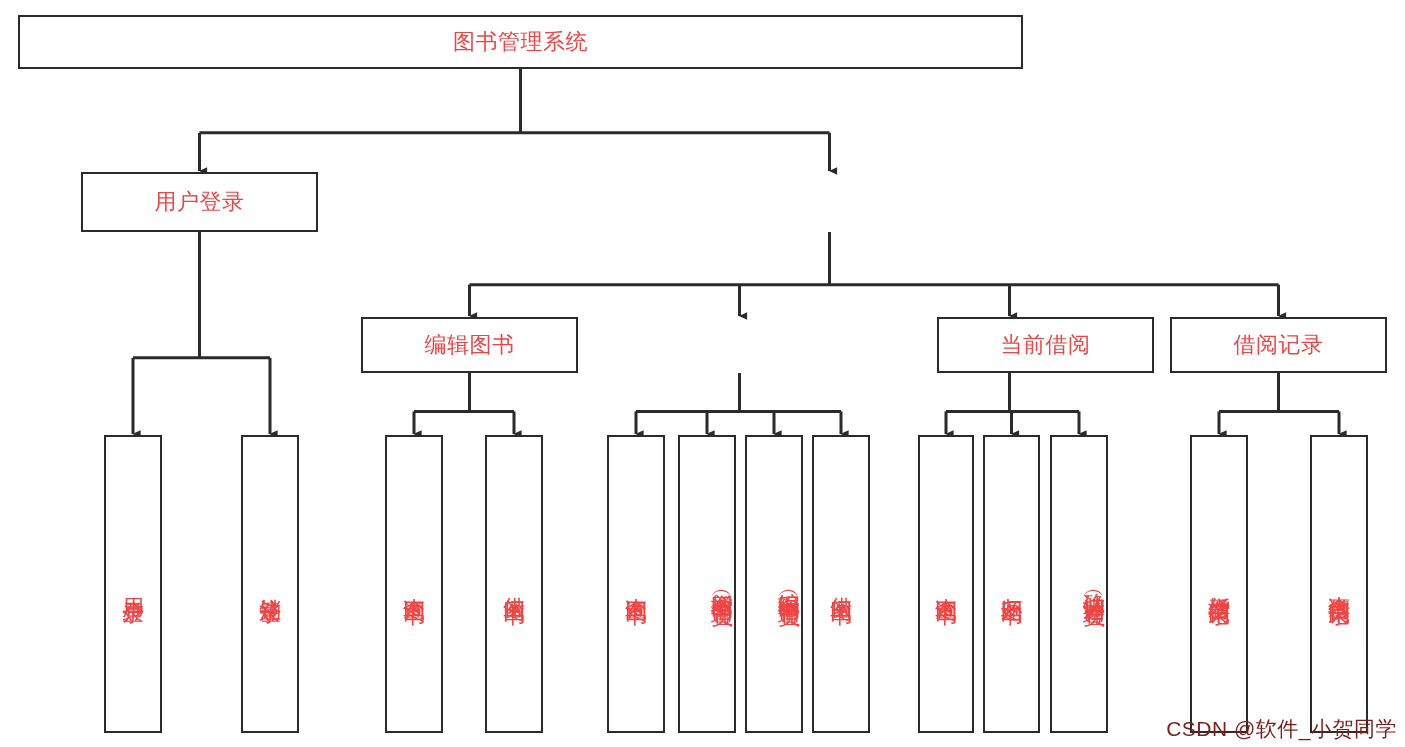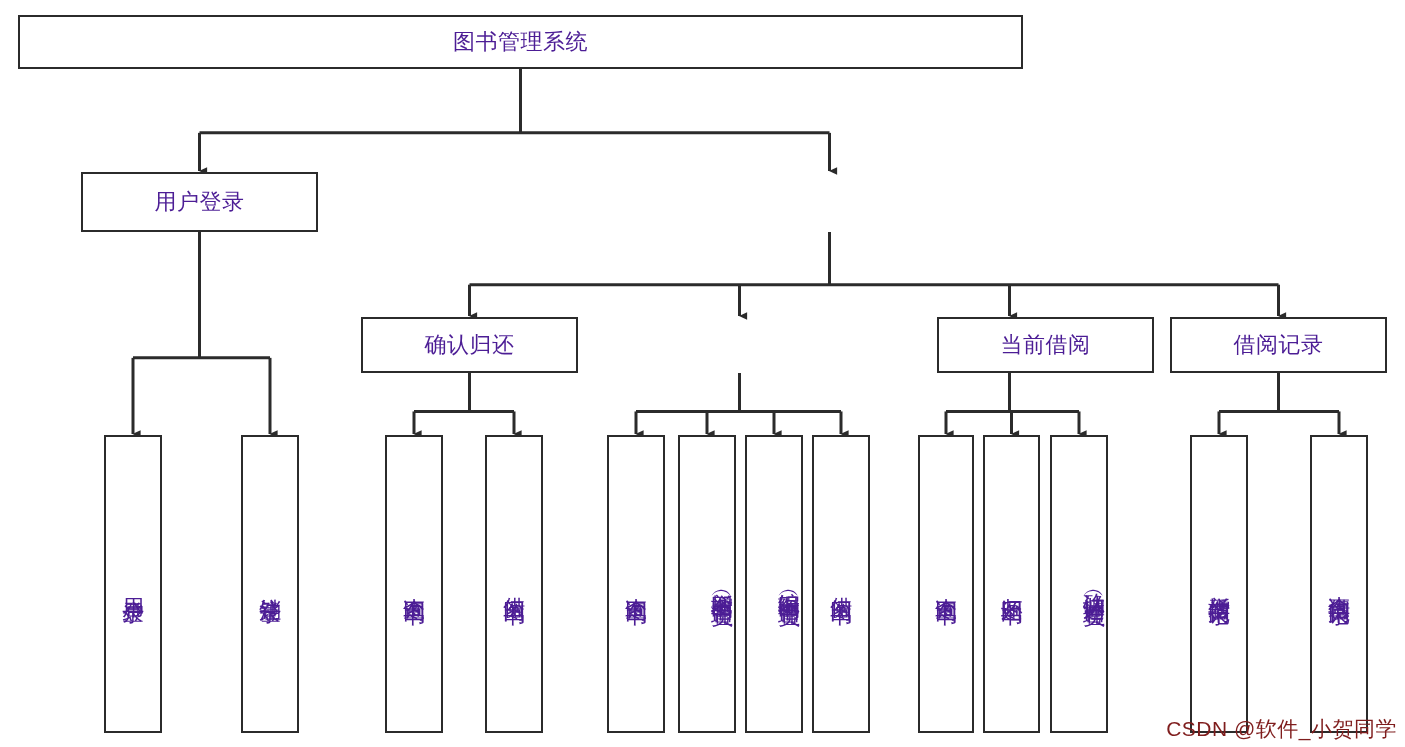--- a/index.html
+++ b/index.html
@@ -26,21 +26,21 @@
     pointer-events: none;
   }
   .node {
     position: absolute;
     box-sizing: border-box;
     border: 2px solid #2b2b2b;
     background: #ffffff;
     display: flex;
     align-items: center;
     justify-content: center;
-    color: #4c1d95;
+    color: #ef4444;
     line-height: 1.12;
   }
   .node.horiz {
     font-size: 22px;
     letter-spacing: 0.5px;
   }
   .node.vert {
     writing-mode: vertical-rl;
     text-orientation: upright;
     font-size: 22px;
@@ -116,21 +116,21 @@
   <div class="node horiz" style="left: 18px; top: 15px; width: 1005px; height: 54px;">
     <span class="node-label">图书管理系统</span>
   </div>
 
   <div class="node horiz" style="left: 81px; top: 172px; width: 237px; height: 60px;">
     <span class="node-label">用户登录</span>
   </div>
 
 
   <div class="node horiz" style="left: 361px; top: 317px; width: 217px; height: 56px;">
-    <span class="node-label">确认归还</span>
+    <span class="node-label">编辑图书</span>
   </div>
 
 
   <div class="node horiz" style="left: 901px; top: 317px; width: 217px; height: 56px; margin-left: 36px;">
     <span class="node-label">当前借阅</span>
   </div>
 
   <div class="node horiz" style="left: 1170px; top: 317px; width: 217px; height: 56px;">
     <span class="node-label">借阅记录</span>
   </div>

